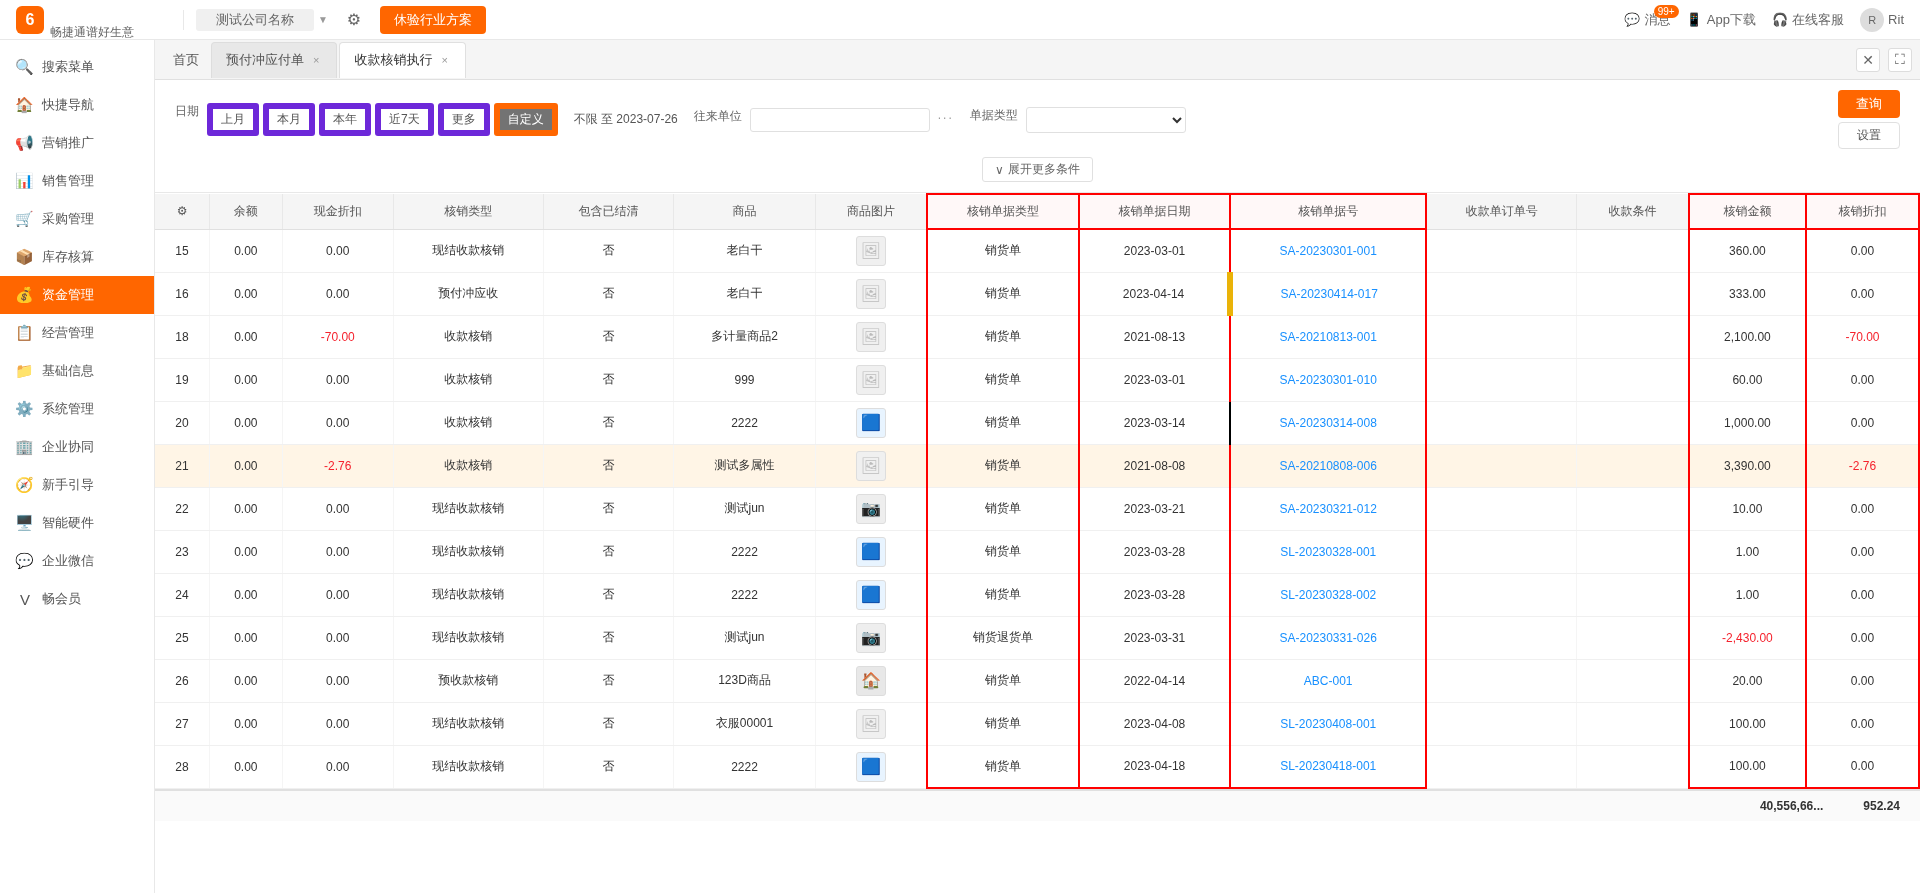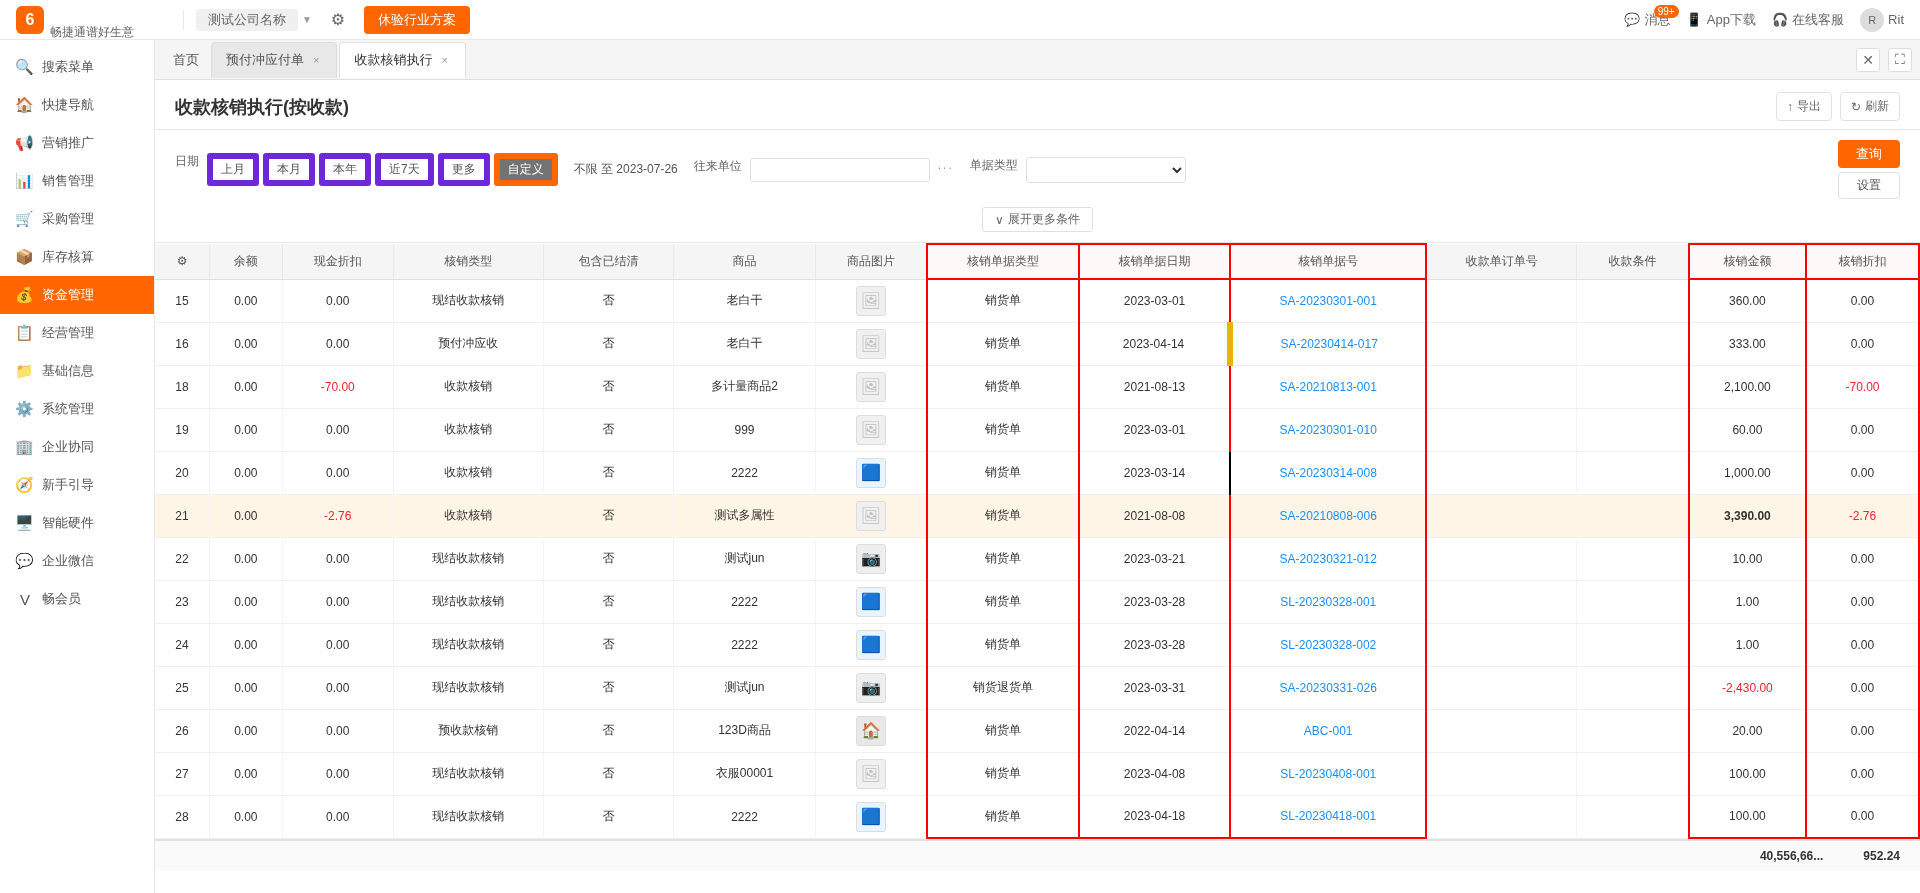--- a/index.html
+++ b/index.html
@@ -6,21 +6,21 @@
     body { font-family: 'Microsoft YaHei', Arial, sans-serif; font-size: 13px; background: #f5f5f5; color: #333; overflow: hidden; height: 893px; width: 1920px; }
 
     
     .top-bar { height: 40px; background: #fff; display: flex; align-items: center; padding: 0 16px; border-bottom: 1px solid #e8e8e8; gap: 12px; }
     .logo-area { display: flex; align-items: center; gap: 6px; width: 155px; }
     .logo-icon { width: 28px; height: 28px; background: #f60; border-radius: 6px; display: flex; align-items: center; justify-content: center; color: white; font-size: 16px; font-weight: bold; }
     .logo-text { font-size: 12px; color: #666; line-height: 1.3; margin-top: 40px; }
     .logo-badge { font-size: 10px; color: #f60; }
     .top-divider { width: 1px; height: 20px; background: #e8e8e8; }
     .company-selector { display: flex; align-items: center; gap: 4px; cursor: pointer; }
-    .company-name { font-size: 13px; color: #666; background: #f0f0f0; padding: 2px 12px; border-radius: 3px; }
+    .company-name { font-size: 13px; color: #666; background: #f0f0f0; padding: 2px 20px; border-radius: 3px; }
     .gear-btn { width: 28px; height: 28px; display: flex; align-items: center; justify-content: center; cursor: pointer; color: #666; font-size: 16px; }
     .solution-btn { background: #f60; color: white; padding: 5px 14px; border-radius: 4px; font-size: 13px; cursor: pointer; border: none; }
     .top-right { margin-left: auto; display: flex; align-items: center; gap: 16px; }
     .top-icon-item { display: flex; align-items: center; gap: 4px; cursor: pointer; color: #666; font-size: 13px; position: relative; }
     .badge { background: #f60; color: white; border-radius: 10px; font-size: 10px; padding: 1px 4px; position: absolute; top: -6px; right: -8px; }
     .user-avatar { width: 24px; height: 24px; border-radius: 50%; background: #ddd; display: flex; align-items: center; justify-content: center; font-size: 11px; }
 
     
     .layout { display: flex; height: calc(893px - 40px); }
     .sidebar { width: 155px; background: #fff; border-right: 1px solid #e8e8e8; padding-top: 8px; flex-shrink: 0; }
@@ -204,33 +204,20 @@
       <div class="tab active">
         <span>收款核销执行</span>
         <span class="tab-close">×</span>
       </div>
       <div class="tab-bar-right">
         <div class="tab-bar-btn">✕</div>
         <div class="tab-bar-btn">⛶</div>
       </div>
     </div>
 
-    <div class="page-header">
-      <h1 class="page-title">收款核销执行(按收款)</h1>
-      <div class="header-actions">
-        <button class="header-btn">
-          <span>↑</span>
-          <span>导出</span>
-        </button>
-        <button class="header-btn">
-          <span>↻</span>
-          <span>刷新</span>
-        </button>
-      </div>
-    </div>
 
     <div class="filter-bar">
       <div class="filter-row">
         <div class="filter-item">
           <span class="filter-label">日期</span>
           <div class="date-btns">
             <button class="date-btn">上月</button>
             <button class="date-btn">本月</button>
             <button class="date-btn">本年</button>
             <button class="date-btn">近7天</button>
@@ -372,21 +359,21 @@
       <td class="negative">-2.76</td>
       <td>收款核销</td>
       <td>否</td>
       <td>测试多属性</td>
       <td><div class="img-placeholder">🖼</div></td>
       <td style="border-left: 2px solid #ff0000; border-right: 2px solid #ff0000; ">销货单</td>
       <td style="border-left: 2px solid #ff0000; border-right: 2px solid #ff0000; margin-top: 48px; ">2021-08-08</td>
       <td style="border-left: 2px solid #ff0000; border-right: 2px solid #ff0000; "><a class="link-text">SA-20210808-006</a></td>
       <td></td>
       <td></td>
-      <td class="" style="border-left: 2px solid #ff0000; border-right: 2px solid #ff0000; font-weight: bold; ">3,390.00</td>
+      <td class="" style="border-left: 2px solid #ff0000; border-right: 2px solid #ff0000; ">3,390.00</td>
       <td class="negative-amount" style="border-left: 2px solid #ff0000; border-right: 2px solid #ff0000; ">-2.76</td>
     </tr>
             <tr>
       <td>22</td>
       <td>0.00</td>
       <td class="">0.00</td>
       <td>现结收款核销</td>
       <td>否</td>
       <td>测试jun</td>
       <td><div class="img-placeholder" style="background:#eee;">📷</div></td>

